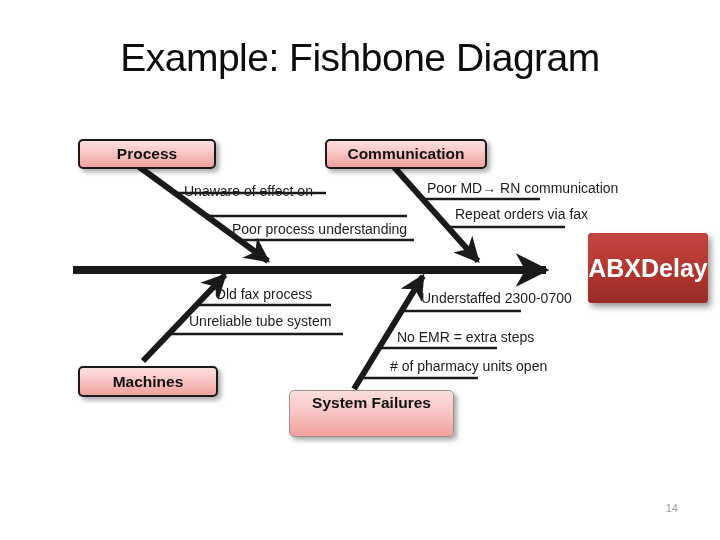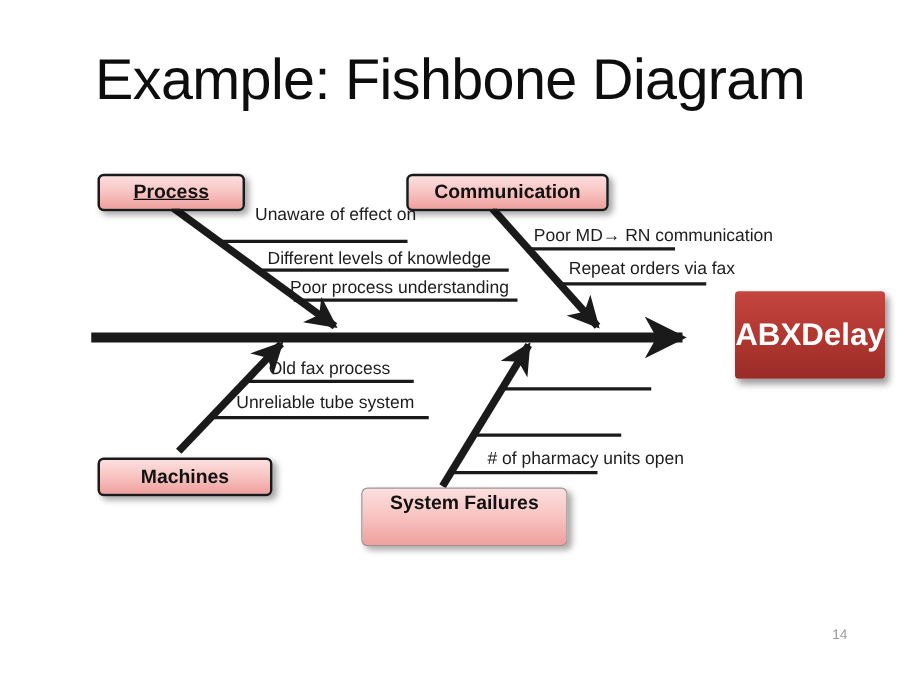--- a/index.html
+++ b/index.html
@@ -13,21 +13,21 @@
     background: #ffffff;
     overflow: hidden;
   }
 
   .title {
     position: absolute;
     top: 36px;
     left: 0;
     width: 100%;
     text-align: center;
-    font-size: 46px;
+    font-size: 39px;
     font-weight: 400;
     color: #0d0d0d;
     letter-spacing: -0.5px;
   }
 
   .bones {
     position: absolute;
     inset: 0;
     width: 720px;
     height: 540px;
@@ -39,21 +39,21 @@
     align-items: center;
     justify-content: center;
     border: 2px solid #1a1a1a;
     border-radius: 5px;
     background: linear-gradient(180deg, #fcdfde 0%, #f8c6c4 45%, #efa09d 100%);
     box-shadow: 3px 3px 5px rgba(0,0,0,0.35);
     font-size: 15.5px;
     font-weight: 700;
     color: #121212;
   }
-  .cat-process       { left: 78px;  top: 139px; width: 118px; height: 30px; text-decoration: underline; }
+  .cat-process       { left: 78px;  top: 139px; width: 138px; height: 30px; }
   .cat-communication { left: 325px; top: 139px; width: 162px; height: 30px; }
   .cat-machines      { left: 78px;  top: 366px; width: 140px; height: 31px; }
   .cat-sysfail       { left: 289px; top: 390px; width: 165px; height: 47px;
                        align-items: flex-start; padding-top: 3px;
                        border: 1.5px solid #a08f8e; }
 
   .cause {
     position: absolute;
     font-size: 14px;
     line-height: 15px;
@@ -127,30 +127,31 @@
   <div class="cat-box cat-communication">
     <span>Communication</span>
   </div>
   <div class="cat-box cat-machines">
     <span>Machines</span>
   </div>
   <div class="cat-box cat-sysfail">
     <span>System Failures</span>
   </div>
 
-  <div class="cause" style="left:184px; top:164px;margin-left:20px;">Unaware of effect on</div>
-  <div class="cause" style="left:214px; top:199px;">Different levels of knowledge</div>
+  <div class="cause" style="left:184px; top:184px;">Unaware of effect on</div>
   <div class="cause" style="left:232px; top:222px;">Poor process understanding</div>
 
   <div class="cause" style="left:427px; top:181px;">Poor MD→ RN communication</div>
   <div class="cause" style="left:455px; top:207px;">Repeat orders via fax</div>
 
   <div class="cause" style="left:215px; top:287px;">Old fax process</div>
   <div class="cause" style="left:189px; top:314px;">Unreliable tube system</div>
 
+  <div class="cause" style="left:421px; top:291px;">Understaffed 2300-0700</div>
+  <div class="cause" style="left:397px; top:330px;">No EMR = extra steps</div>
   <div class="cause" style="left:390px; top:359px;"># of pharmacy units open</div>
 
   <div class="effect-box">
     <span>ABX</span>
     <span>Delay</span>
   </div>
 
   <div class="page-num">14</div>
 
 </div>

